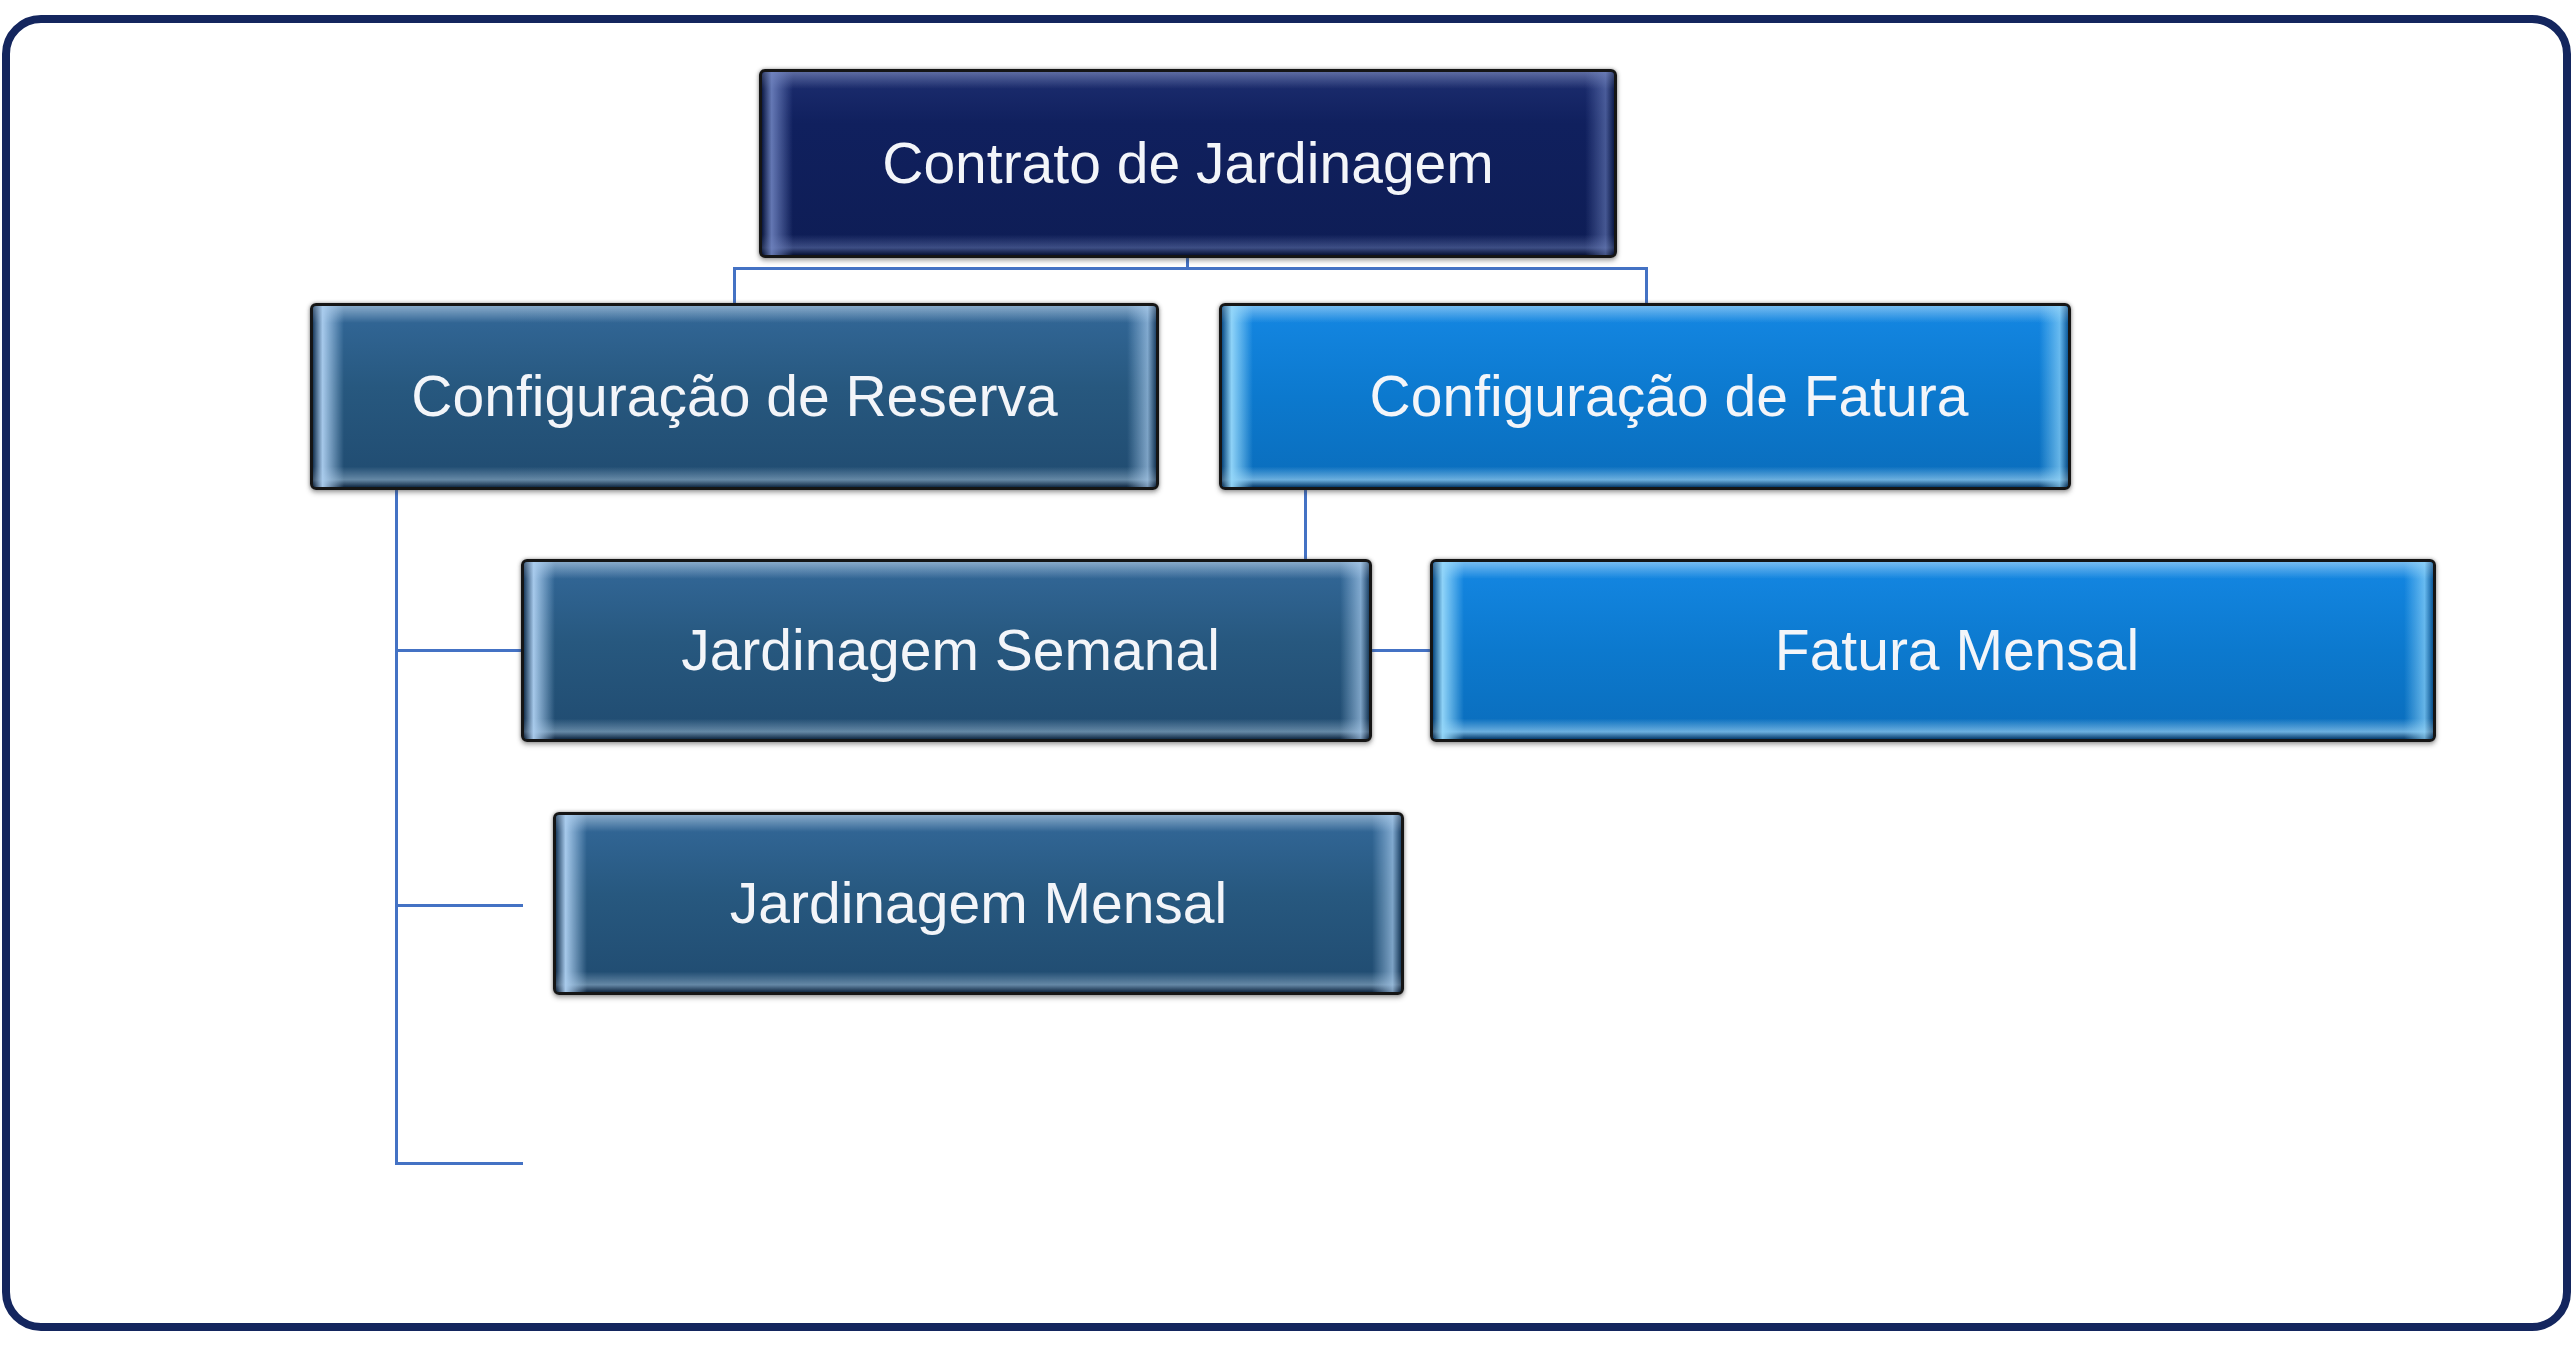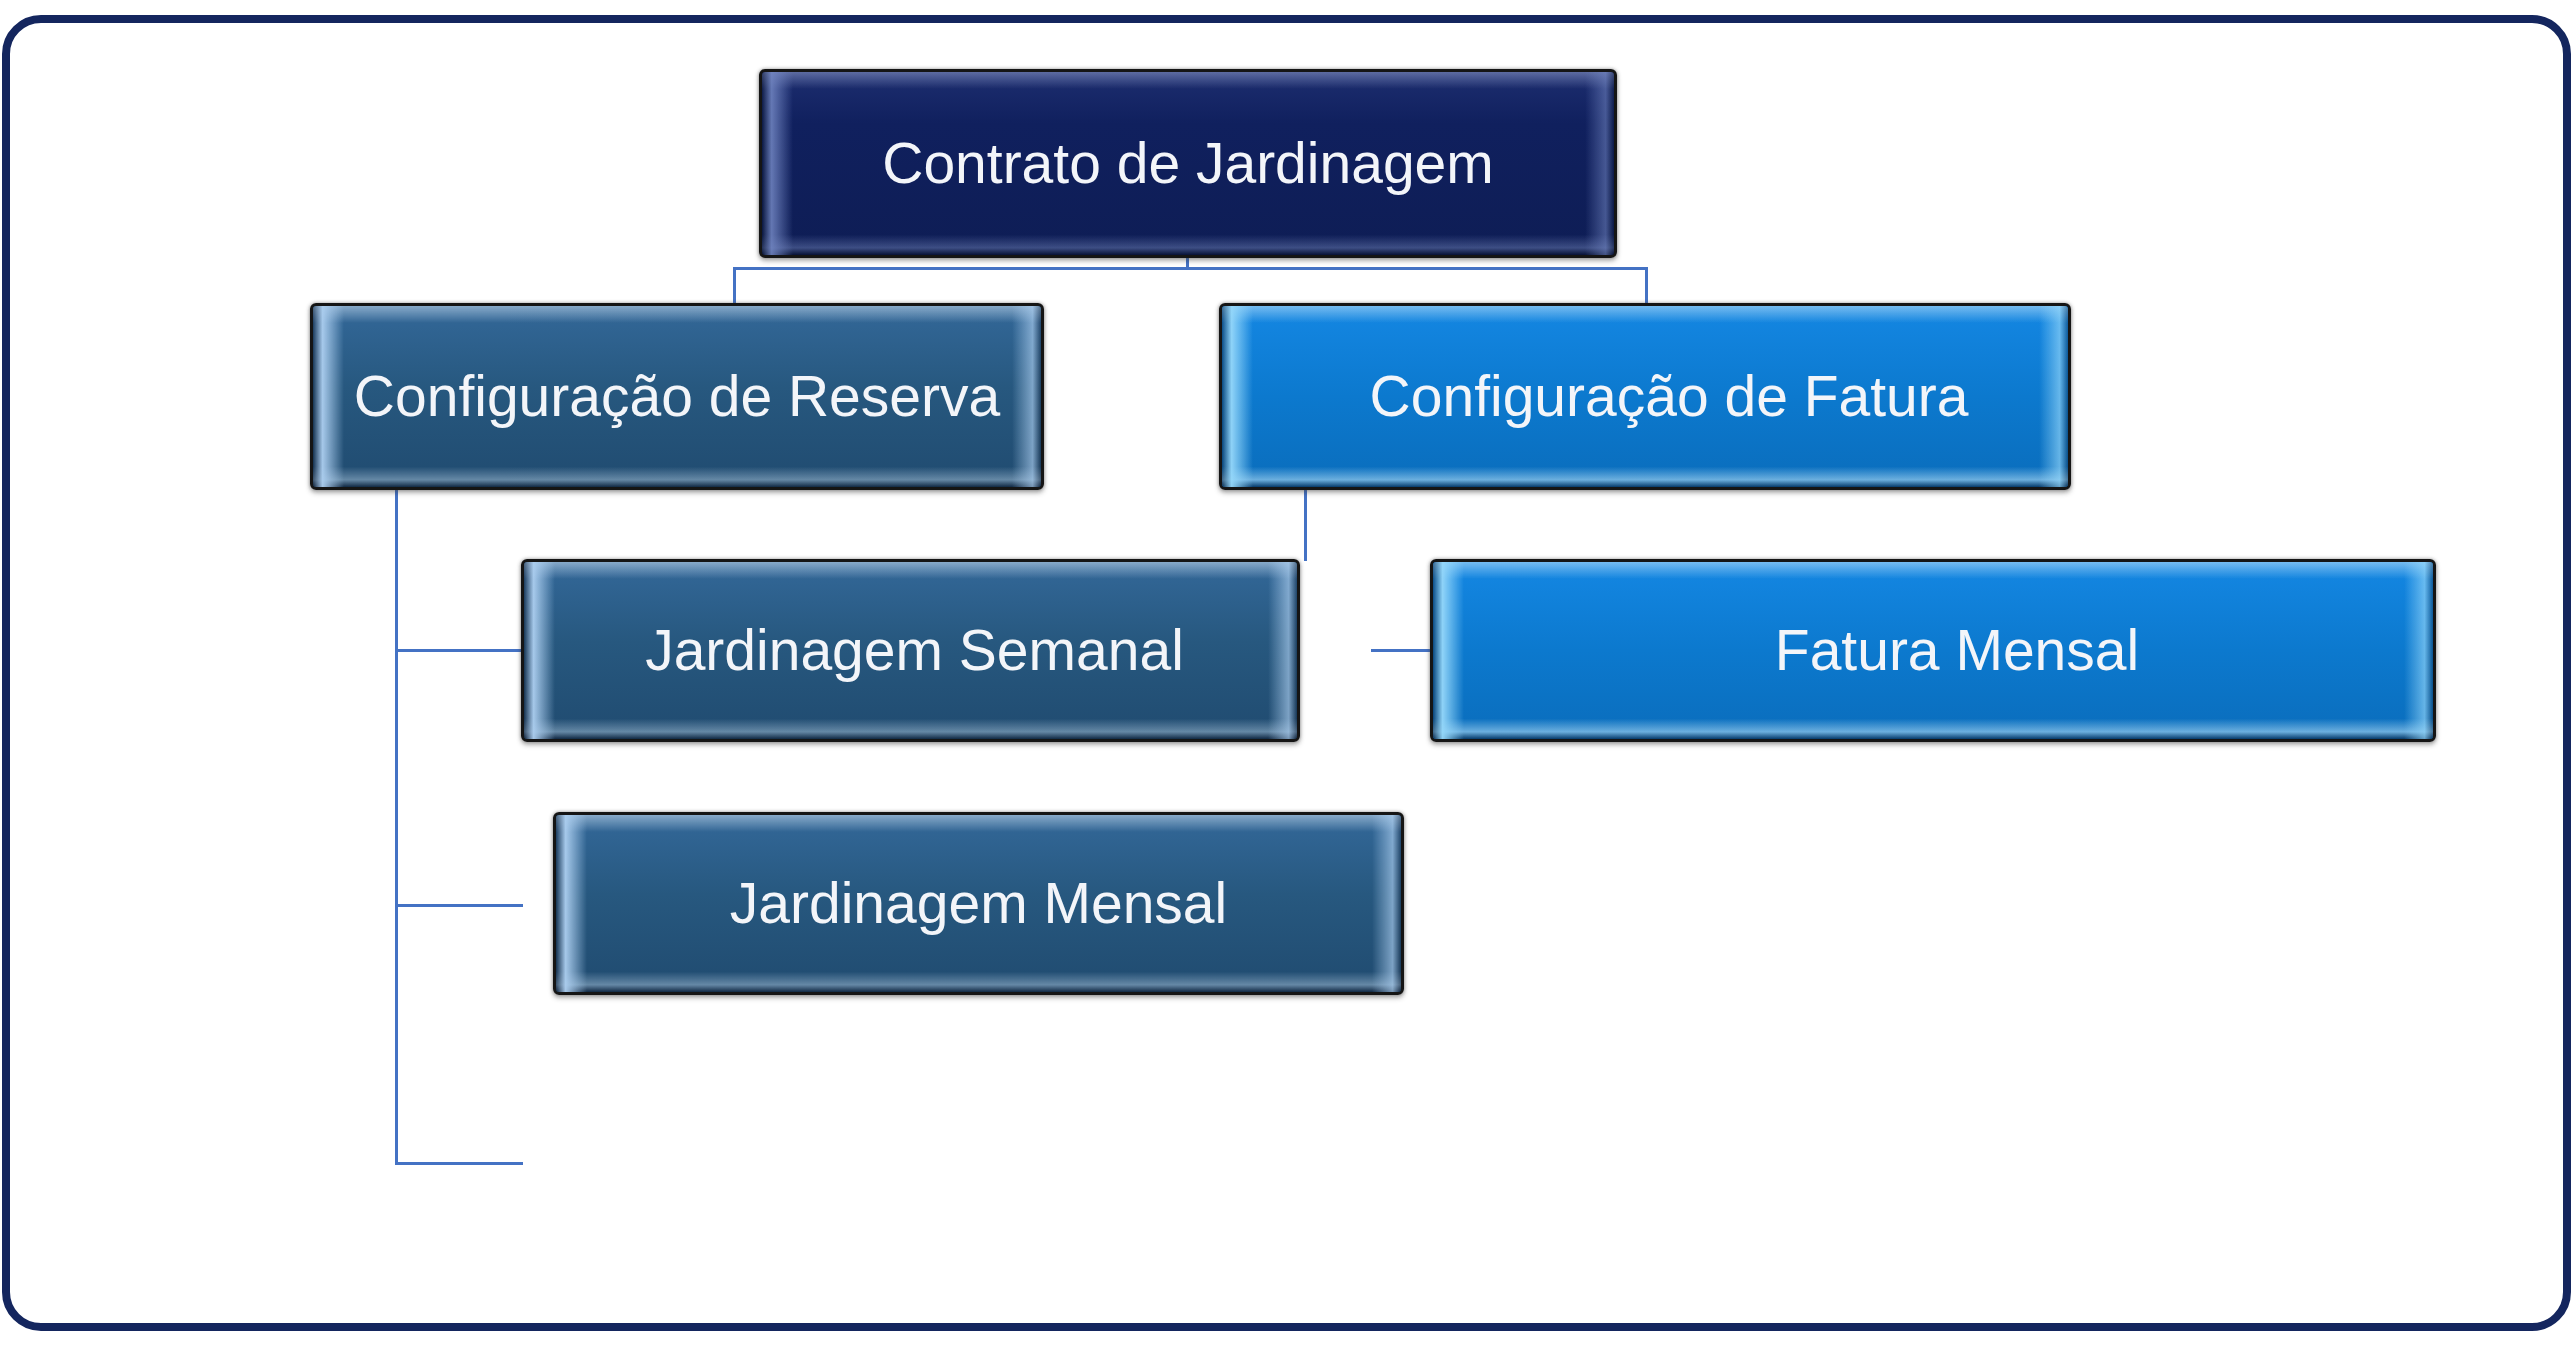--- a/index.html
+++ b/index.html
@@ -59,23 +59,23 @@
     --hlL:rgba(173,207,240,0.95);--hlR:rgba(173,207,240,0.65);
     --hlT:rgba(220,236,250,0.50);--hlB:rgba(205,228,246,0.40);
   }
   .bright{
     background:linear-gradient(180deg,#1487E3 0%,#0C79CE 50%,#0A6DBC 100%);
     padding-left:48px;
     --hlL:rgba(150,216,250,0.95);--hlR:rgba(150,216,250,0.65);
     --hlT:rgba(215,240,253,0.50);--hlB:rgba(190,230,250,0.55);
   }
   .n-root      {left:759px;top:69px; width:858px;height:189px;}
-  .n-reserva   {left:310px; top:303px; width:734px;height:187px;}
+  .n-reserva   {left:310px; top:303px; width:849px;height:187px;}
   .n-fatura    {left:1219px;top:303px; width:852px;height:187px;}
-  .n-semanal   {left:521px; top:559px; width:779px;height:183px;padding-left:8px;}
+  .n-semanal   {left:521px; top:559px; width:851px;height:183px;padding-left:8px;}
   .n-mensal    {left:521px; top:812px;width:851px;height:183px;margin-left:32px;}
   .n-trimestral{left:521px; top:1072px;width:851px;height:183px;}
   .n-fatmensal {left:1430px;top:559px; width:1006px;height:183px;}
 </style>
 </head>
 <body>
 
 <div class="canvas">
 
   <div class="frame"></div>

